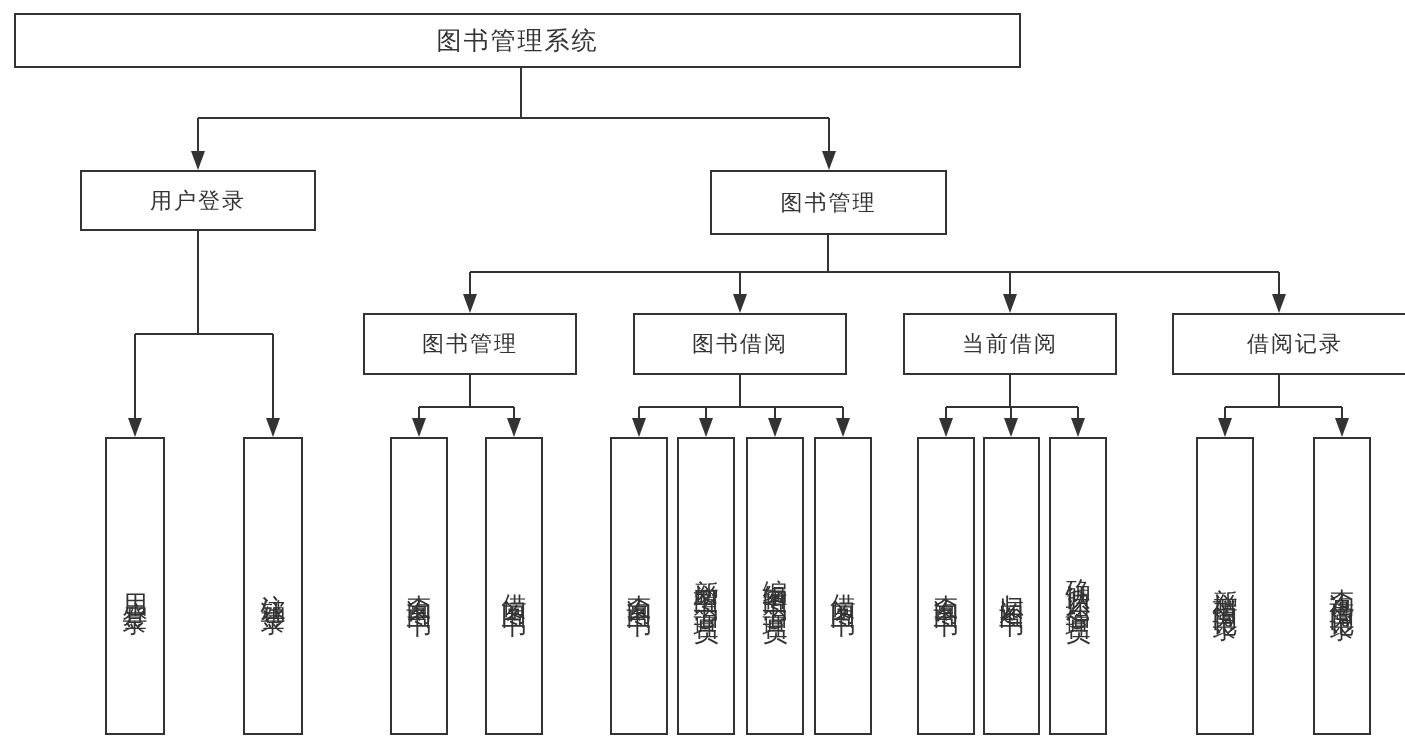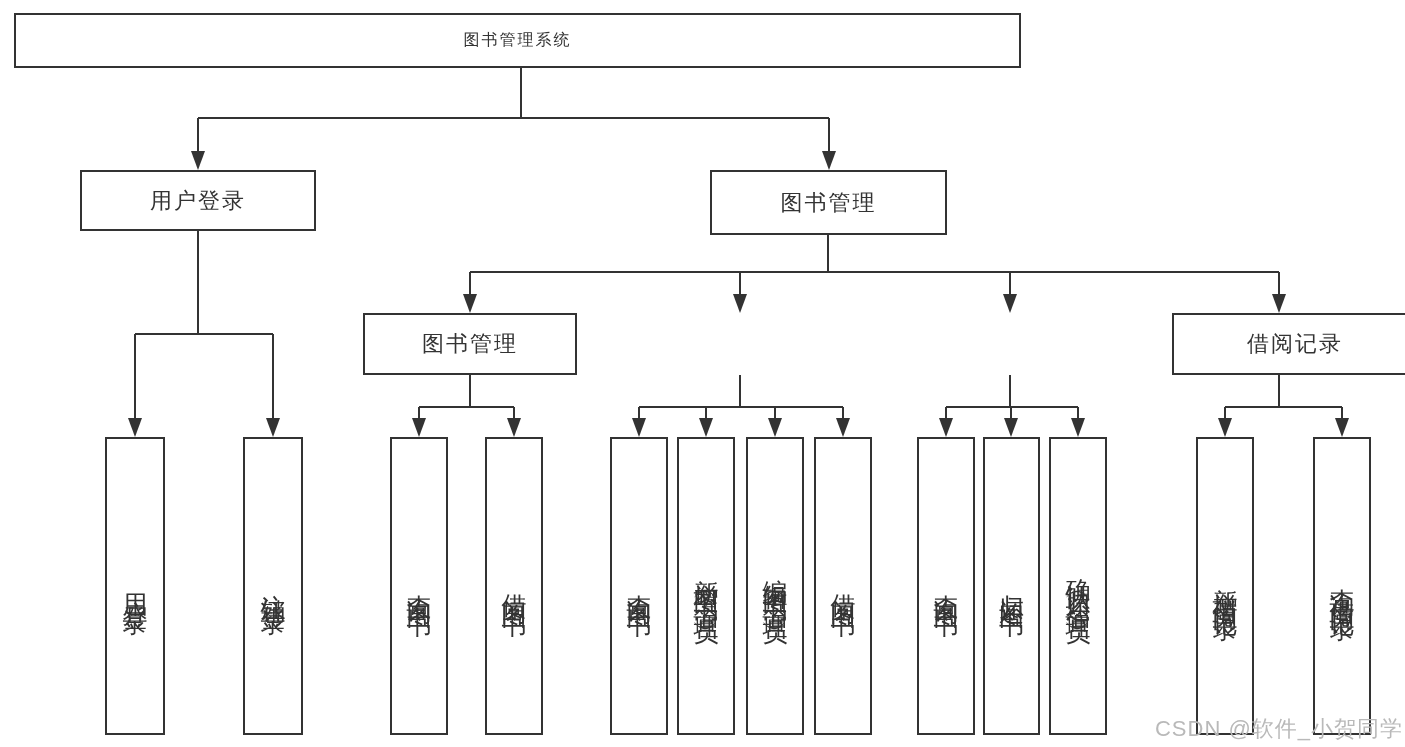--- a/index.html
+++ b/index.html
@@ -24,21 +24,21 @@
     display: flex;
     align-items: center;
     justify-content: center;
     color: #333333;
   }
   .htext {
     font-size: 22px;
     letter-spacing: 2px;
     white-space: nowrap;
   }
-  .root .htext { font-size: 16px; }
+  .root .htext { font-size: 25px; }
   .vtext {
     writing-mode: vertical-rl;
     text-orientation: mixed;
     font-size: 25px;
     letter-spacing: 6px;
     line-height: 1;
   }
   #watermark {
     position: absolute;
     right: 2px;
@@ -128,20 +128,26 @@
   <div class="node" style="left:80px;top:170px;width:236px;height:61px">
     <span class="htext">用户登录</span>
   </div>
   <div class="node" style="left:710px;top:170px;width:237px;height:65px">
     <span class="htext">图书管理</span>
   </div>
 
   <div class="node" style="left:363px;top:313px;width:214px;height:62px">
     <span class="htext">图书管理</span>
   </div>
+  <div class="node" style="left:633px;top:313px;width:214px;height:62px">
+    <span class="htext">图书借阅</span>
+  </div>
+  <div class="node" style="left:903px;top:313px;width:214px;height:62px">
+    <span class="htext">当前借阅</span>
+  </div>
   <div class="node" style="left:1172px;top:313px;width:246px;height:62px">
     <span class="htext">借阅记录</span>
   </div>
 
   <div class="node" style="left:105px;top:437px;width:60px;height:298px">
     <span class="vtext">用户登录</span>
   </div>
   <div class="node" style="left:243px;top:437px;width:60px;height:298px">
     <span class="vtext">注销登录</span>
   </div>
@@ -176,15 +182,14 @@
     <span class="vtext">确认归还（管理员）</span>
   </div>
 
   <div class="node" style="left:1196px;top:437px;width:58px;height:298px">
     <span class="vtext">新增借阅记录</span>
   </div>
   <div class="node" style="left:1313px;top:437px;width:58px;height:298px">
     <span class="vtext">查询借阅记录</span>
   </div>
 
-  <div id="watermark">CSDN @软件_小贺同学</div>
 
 </div>
 
 </body></html>

